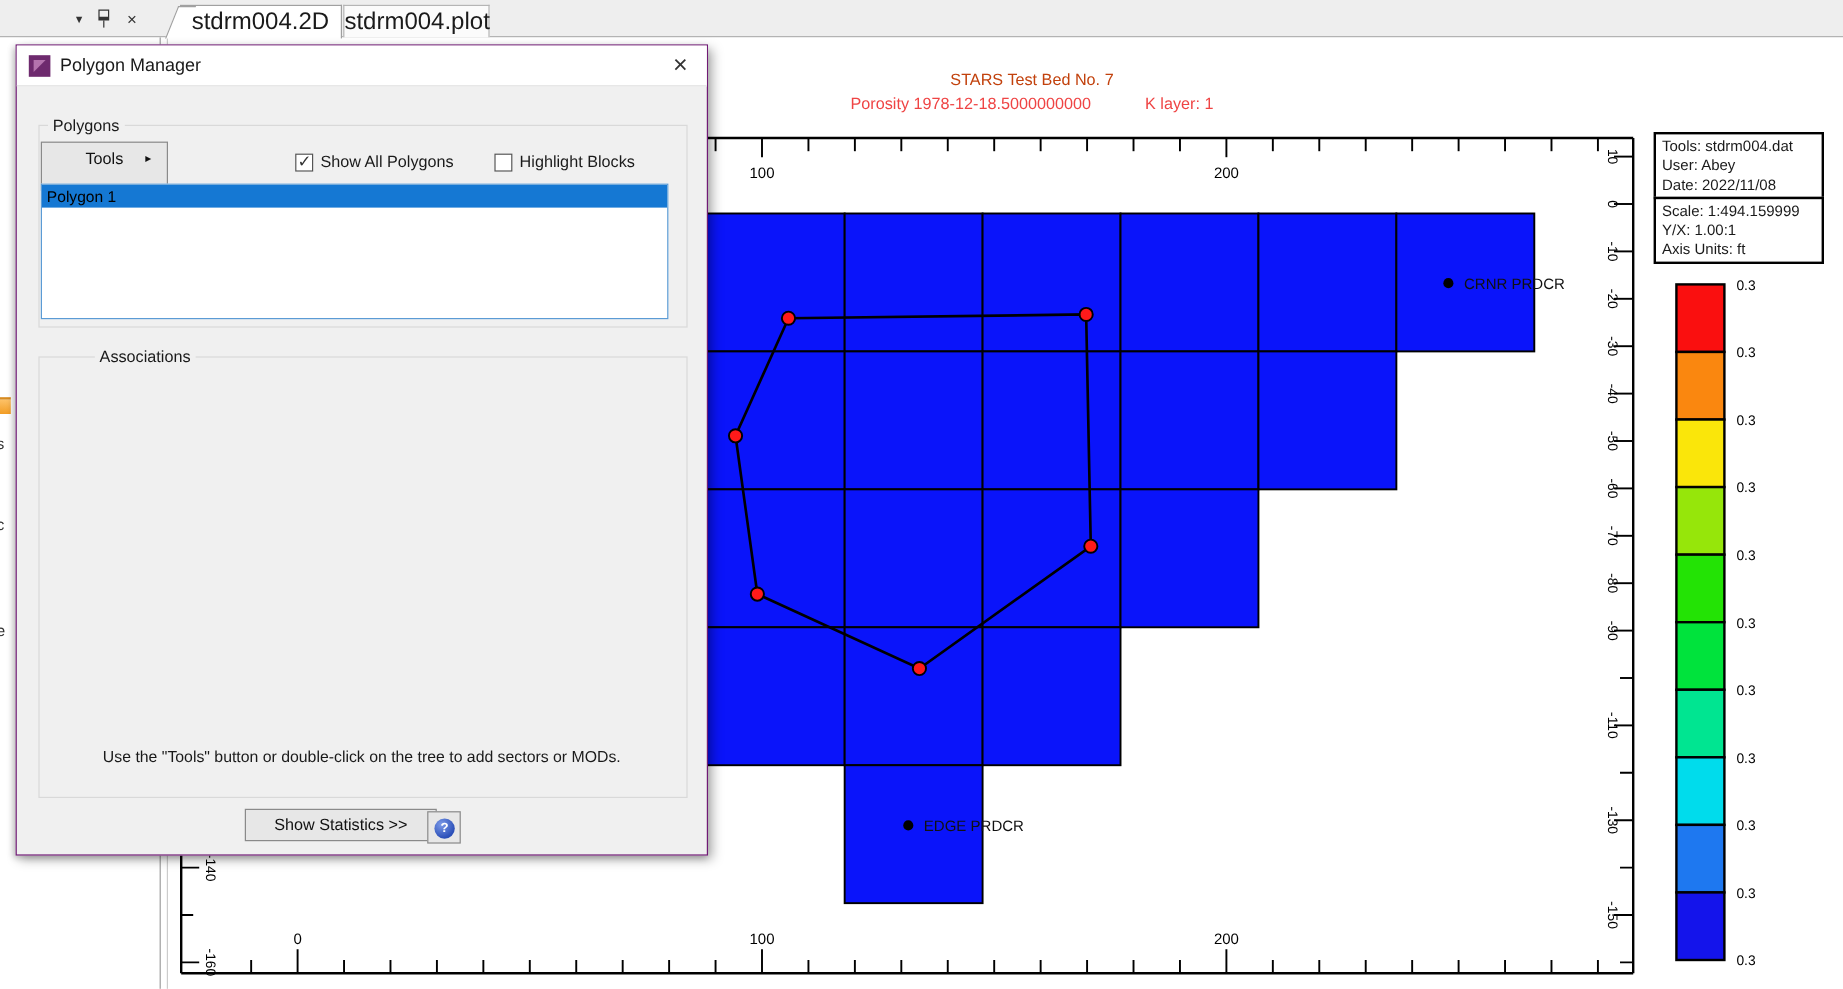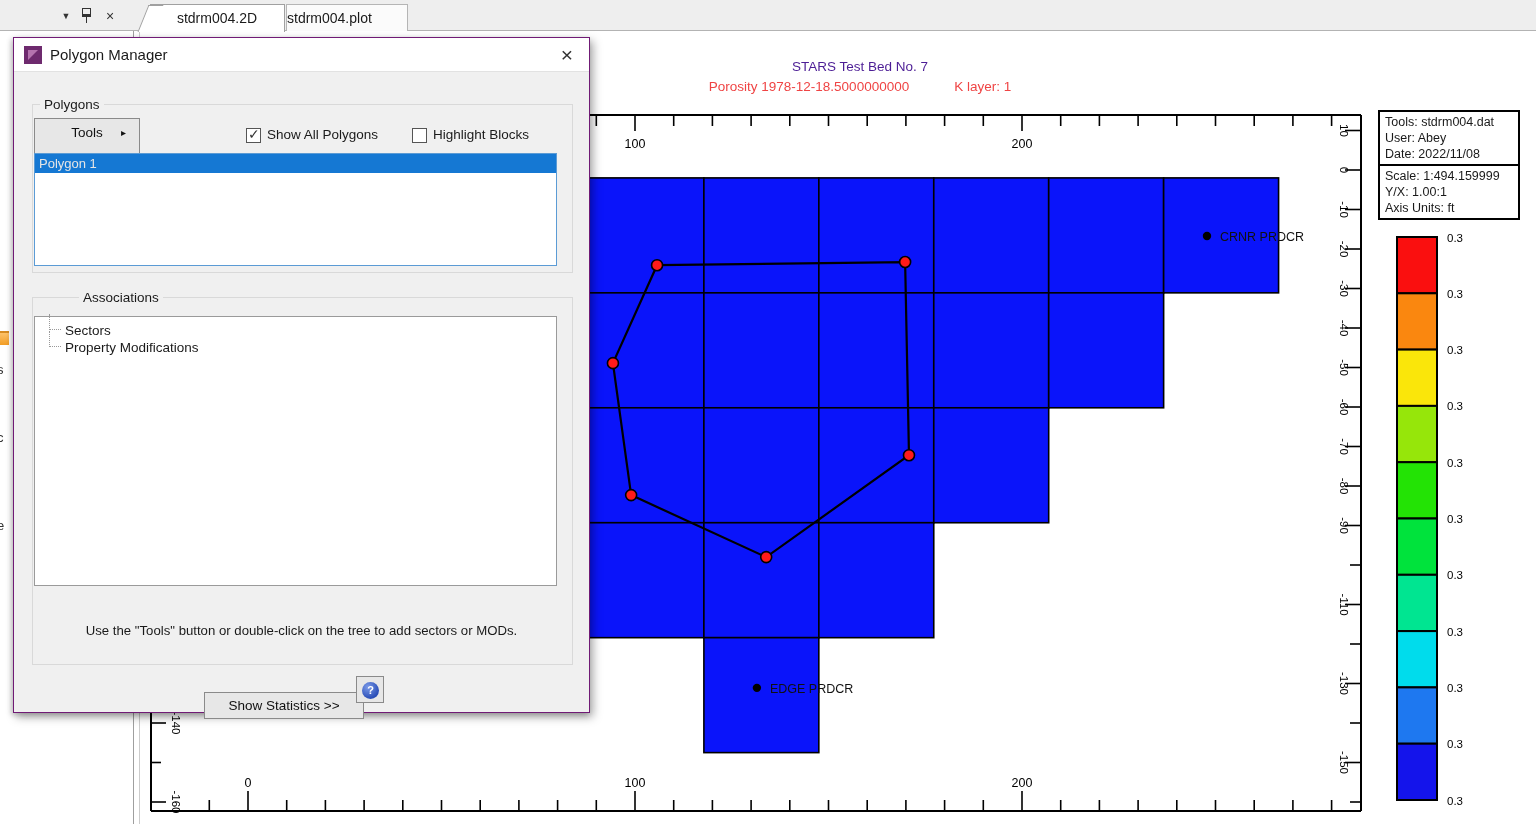--- a/index.html
+++ b/index.html
@@ -6,34 +6,34 @@
   html,body { width:1536px; height:824px; }
   body { position:relative; background:#fff; font-family:"Liberation Sans",sans-serif; overflow:hidden; color:#1a1a1a; }
 
   
   .tabbar { position:absolute; left:0; top:0; width:1536px; height:31px; background:#eeeeee; border-bottom:1px solid #b3b3b3; z-index:8; }
   .dock-btn { position:absolute; top:7px; width:18px; height:18px; text-align:center; line-height:18px; font-size:10px; color:#333; cursor:default; }
   .dock-menu { left:57px; font-size:9px; }
   .dock-close { left:101px; font-size:14px; }
   .pin-shape { position:absolute; left:82px; top:8px; width:9px; height:9px; border:1.5px solid #333; border-bottom:3.5px solid #333; }
   .pin-shape::after { content:''; position:absolute; left:2.5px; top:8px; width:1.5px; height:6px; background:#333; }
-  .tab { position:absolute; top:4px; height:27px; line-height:26px; font-size:14px; }
+  .tab { position:absolute; top:4px; height:27px; line-height:26px; font-size:20px; }
   .tab-active { left:150px; width:135px; background:#fff; border-top:1px solid #a0a0a0; border-right:1px solid #a0a0a0; height:28px; z-index:3; text-align:center; }
   .tab-active::before { content:''; position:absolute; left:-7px; top:0; bottom:0; width:14px; background:#fff; border-left:1px solid #a0a0a0; border-top:1px solid #a0a0a0; transform:skewX(-22deg); }
   .tab-inactive { left:286px; width:122px; background:#fbfbfb; border:1px solid #b5b5b5; border-bottom:none; text-align:left; }
 
   
   .vline { position:absolute; top:31px; height:793px; width:1px; z-index:1; }
   .sliver-letter { position:absolute; left:0; width:9px; overflow:hidden; font-size:13px; color:#333; }
   .sliver-letter span { margin-left:-3px; display:inline-block; }
   .sliver-orange { position:absolute; left:0; top:331px; width:9px; height:14px; background:linear-gradient(#fdc268,#f29d25); border-top:2px solid #d78b20; z-index:1; }
 
   
   #plot-svg { position:absolute; left:0; top:0; z-index:2; }
-  .plot-title-wrap { position:absolute; left:360px; top:59px; width:1000px; text-align:center; z-index:3; font-size:13.5px; color:#4c1d95; }
+  .plot-title-wrap { position:absolute; left:360px; top:59px; width:1000px; text-align:center; z-index:3; font-size:13.5px; color:#c2410c; }
   .plot-subtitle-wrap { position:absolute; left:360px; top:79px; width:1000px; text-align:center; z-index:3; font-size:13.5px; color:#ef4444; }
   .plot-subtitle-wrap .gap { display:inline-block; width:45px; }
   .info-box { position:absolute; left:1378px; width:142px; border:2px solid #000; background:#fff; padding:2px 5px; font-size:12.5px; line-height:16px; z-index:3; }
   .info-box-file { top:110px; }
   .info-box-scale { top:164px; }
 
   
   .dialog { position:absolute; left:13px; top:37px; width:577px; height:676px; background:#f0f0f0; border:1px solid #701a75;
             box-shadow:3px 4px 9px rgba(0,0,0,.35), -2px 2px 5px rgba(0,0,0,.18); z-index:20; font-size:13.5px;text-decoration:underline; }
   .dlg-titlebar { position:absolute; left:0; top:0; right:0; height:34px; background:#fff; border-bottom:1px solid #e2e2e2; }
@@ -46,27 +46,27 @@
   .btn { background:#e7e7e7; border:1px solid #8a8a8a; font-size:13.5px; text-align:center; color:#111; }
   .tools-btn { position:absolute; left:20px; top:80px; width:106px; height:41px; line-height:27px; }
   .tools-arrow { position:absolute; right:13px; top:0; font-size:10px; line-height:27px; }
   .checkbox-row { position:absolute; top:89px; height:16px; }
   .cb-box { position:absolute; left:0; top:1px; width:15px; height:15px; background:#fff; border:1px solid #555; }
   .cb-check { position:absolute; left:1px; top:-3px; font-size:14px; color:#333; display:none; }
   .checked .cb-check { display:block; }
   .cb-label { position:absolute; left:21px; top:0; white-space:nowrap; }
   .listbox { position:absolute; left:20px; top:115px; width:523px; height:113px; background:#fff; border:1px solid #5b9bd5; overflow:hidden; }
   .list-row { height:19px; line-height:19px; padding-left:4px; font-size:13px; }
-  .list-row.selected { background:#1578d3; color:#e5e5e5; }
+  .list-row.selected { background:#1578d3; color:#000000; }
   .treebox { position:absolute; left:20px; top:278px; width:523px; height:270px; background:#fff; border:1px solid #9a9a9a; padding-top:5px; }
   .tree-item { position:relative; padding-left:30px; height:17px; line-height:17px; font-size:13.5px; }
   .tree-branch { position:absolute; left:14px; top:-8px; width:12px; height:16px; border-left:1px dotted #999; border-bottom:1px dotted #999; }
   .assoc-msg { position:absolute; left:0; top:556px; width:100%; text-align:center; font-family:"DejaVu Sans Mono",monospace; font-size:13.5px; color:#222; }
   .assoc-hint { position:absolute; left:0; top:585px; width:100%; text-align:center; font-size:13.2px; }
-  .stats-btn { position:absolute; left:190px; top:654px; width:160px; height:27px; line-height:25px; }
+  .stats-btn { position:absolute; left:190px; top:636px; width:160px; height:27px; line-height:25px; }
   .help-btn { position:absolute; left:342px; top:638px; width:28px; height:27px; }
   .help-circle { position:absolute; left:5px; top:4.5px; width:17px; height:17px; border-radius:50%; background:radial-gradient(circle at 35% 30%, #7b9ae8, #2b4fb8 70%); color:#fff; font-size:11px; font-weight:bold; text-align:center; line-height:17px; }
 </style>
 </head>
 <body>
 
 <svg id="plot-svg" width="1536" height="824">
     <rect x="244.13" y="177.9" width="114.93900000000001" height="114.94500000000001" fill="#0a14fa" stroke="#000000" stroke-width="1.6"></rect>
     <rect x="359.069" y="177.9" width="114.93900000000001" height="114.94500000000001" fill="#0a14fa" stroke="#000000" stroke-width="1.6"></rect>
     <rect x="474.00800000000004" y="177.9" width="114.93900000000001" height="114.94500000000001" fill="#0a14fa" stroke="#000000" stroke-width="1.6"></rect>
@@ -316,23 +316,19 @@
     <span class="cb-label">Highlight Blocks</span>
   </div>
 
   <div class="listbox" id="polygon-list">
       <div class="list-row selected">Polygon 1</div>
     </div>
 
   <div class="groupbox" style="left:18px;top:259px;width:541px;height:368px;"></div>
   <span class="gb-legend" style="left:26px;top:252px;margin-left:39px;">Associations</span>
 
-  <div class="treebox" id="assoc-tree">
-      <div class="tree-item"><span class="tree-branch"></span><span>Sectors</span></div>
-      <div class="tree-item"><span class="tree-branch"></span><span>Property Modifications</span></div>
-    </div>
   <div class="assoc-hint">Use the "Tools" button or double-click on the tree to add sectors or MODs.</div>
 
   <div class="btn stats-btn">Show Statistics &gt;&gt;</div>
   <div class="btn help-btn">
     <span class="help-circle">?</span>
   </div>
 </div>
 
 </body></html>

